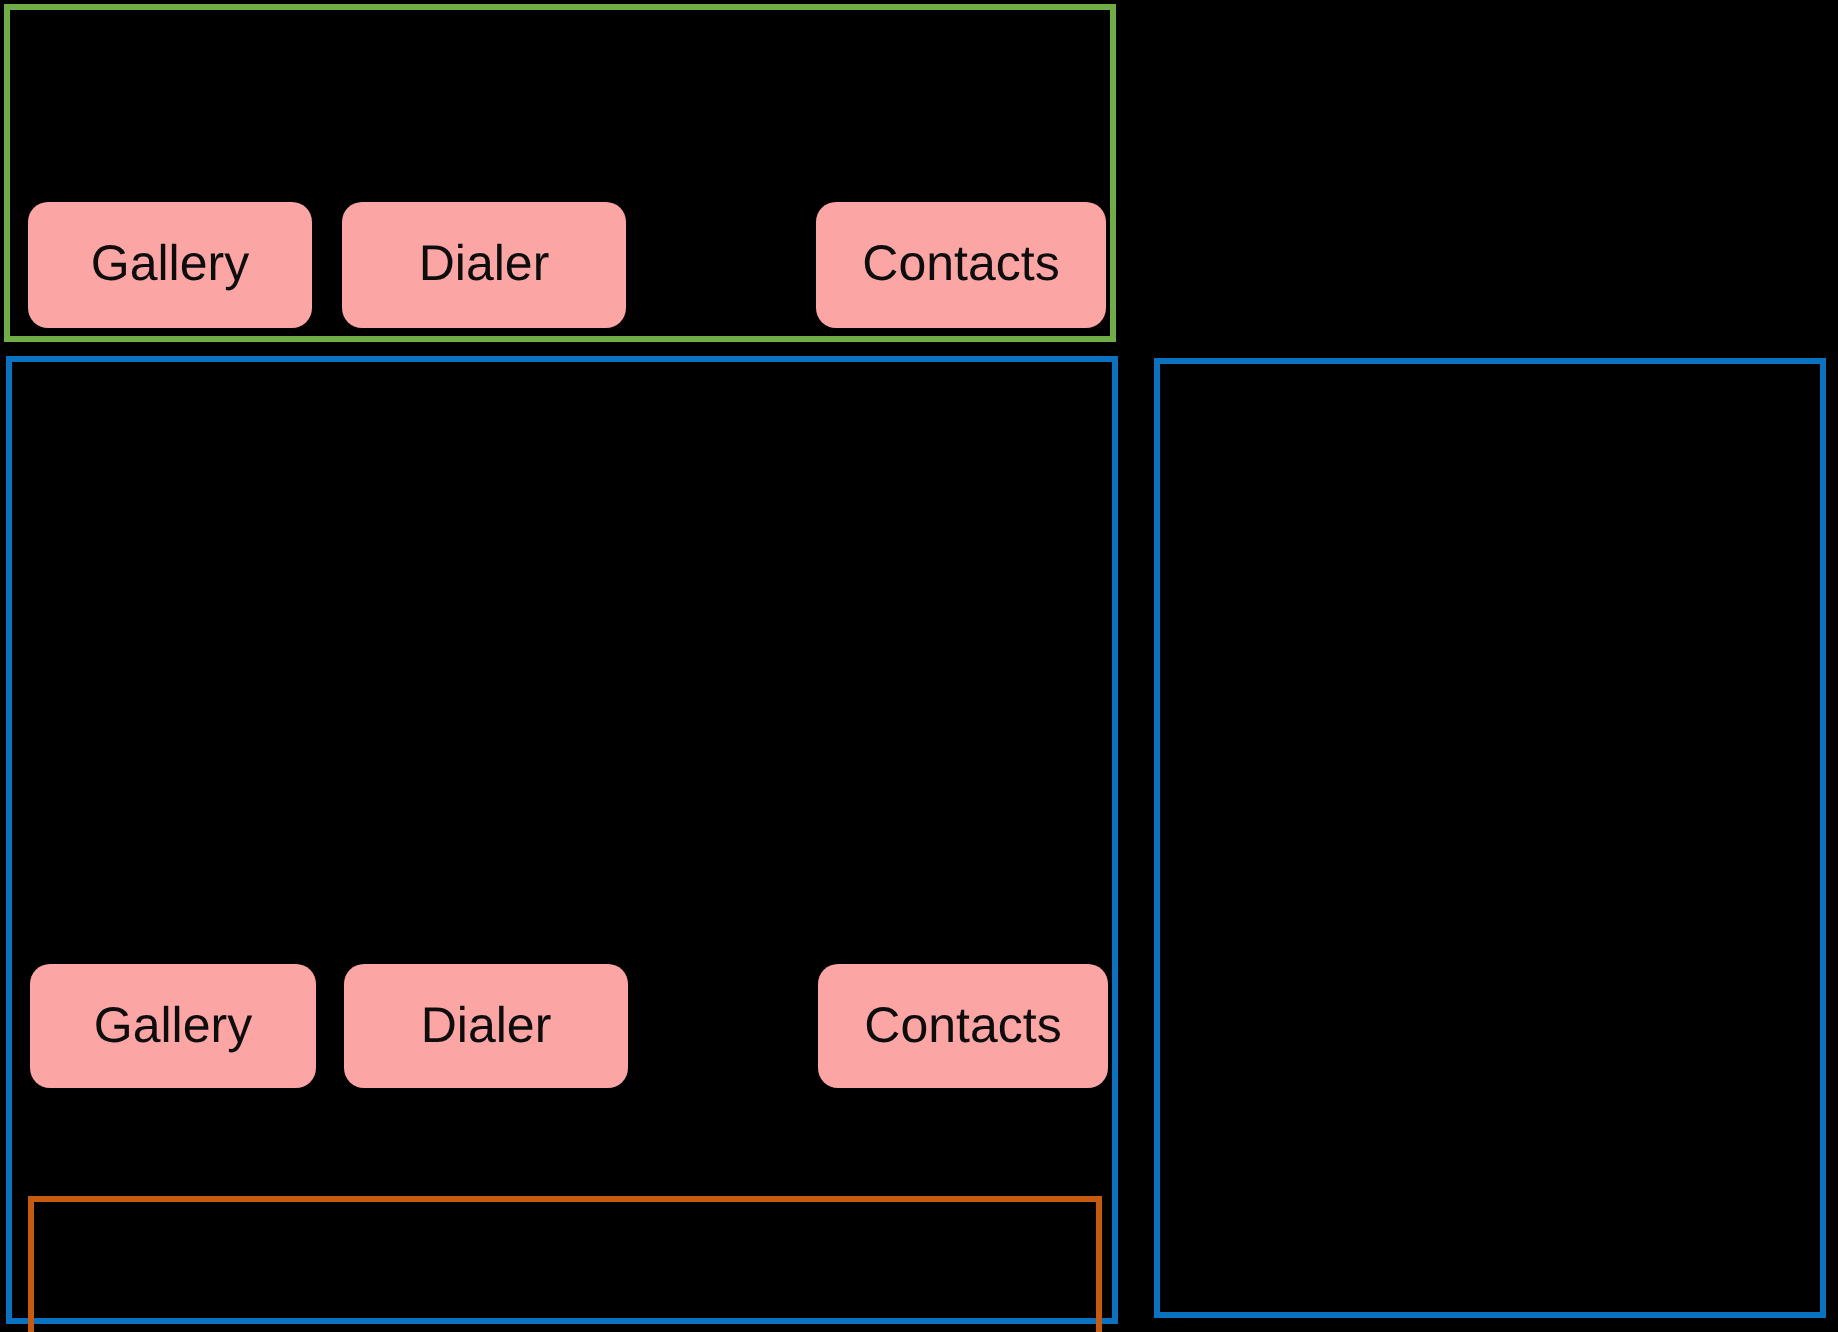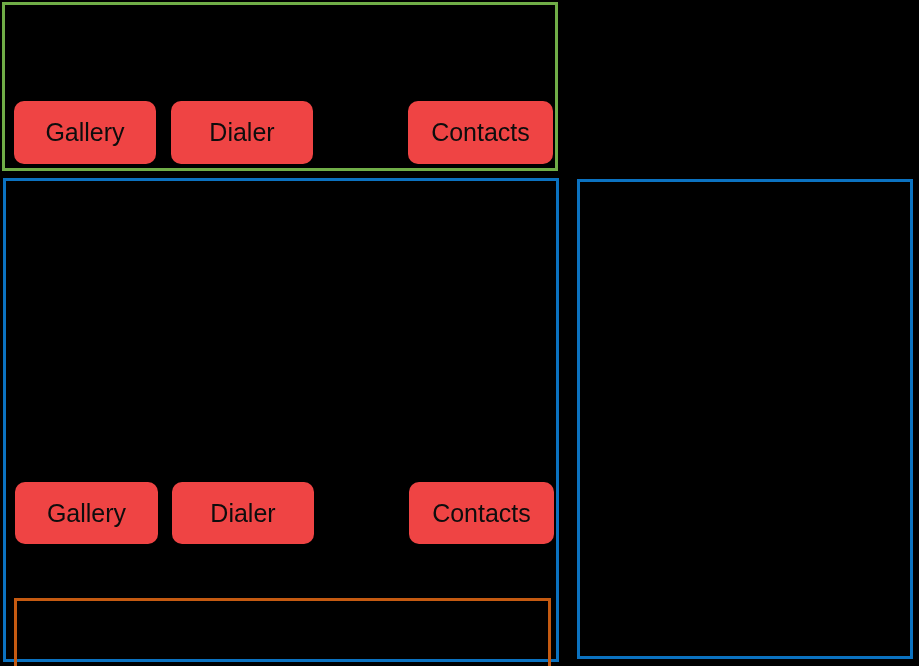--- a/index.html
+++ b/index.html
@@ -17,21 +17,21 @@
   .panel {
     position: absolute;
     background: transparent;
   }
   .panel.green-border  { border: 3px solid #70AD47; }
   .panel.blue-border   { border: 3px solid #0B72C0; }
   .panel.orange-border { border: 3px solid #C55A11; }
 
   .btn {
     position: absolute;
-    background: #ef4444;
+    background: #fca5a5;
     border-radius: 10px;
     display: flex;
     align-items: center;
     justify-content: center;
     font-size: 25px;
     color: #0d0d0d;
     line-height: 1;
   }
 
   

